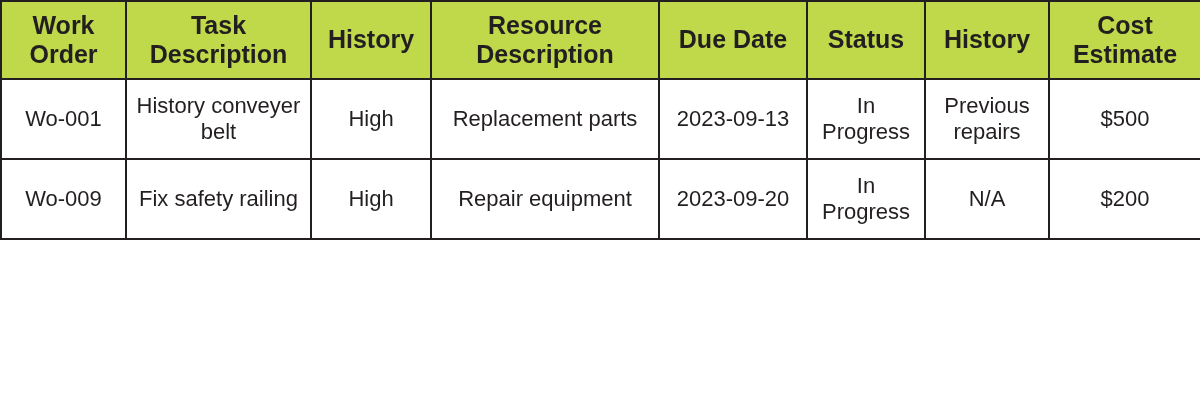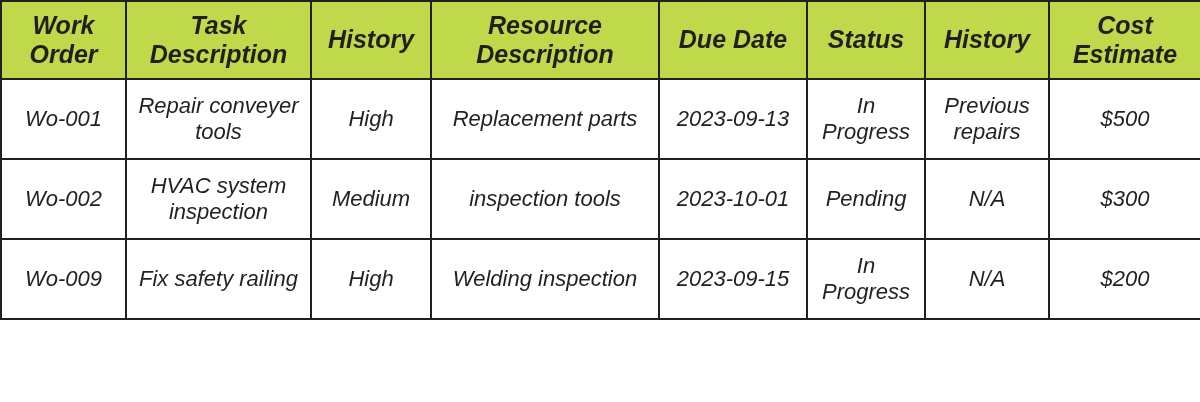--- a/index.html
+++ b/index.html
@@ -9,21 +9,20 @@
   }
   body {
     width: 1200px;
     height: 402px;
     font-family: "Liberation Sans", sans-serif;
     overflow: hidden;
   }
   .table-wrap {
     width: 1200px;
     box-sizing: border-box;
-    font-style: italic;
   }
   table.work-orders {
     border-collapse: collapse;
     width: 1200px;
     table-layout: fixed;
   }
   table.work-orders th,
   table.work-orders td {
     border: 2px solid #231f20;
     text-align: center;
@@ -80,43 +79,33 @@
         <th>Resource Description</th>
         <th>Due Date</th>
         <th>Status</th>
         <th>History</th>
         <th>Cost Estimate</th>
       </tr>
     </thead>
     <tbody>
       <tr>
         <td>Wo-001</td>
-        <td>Repair conveyer tools</td>
+        <td>History conveyer belt</td>
         <td>High</td>
         <td>Replacement parts</td>
         <td>2023-09-13</td>
         <td>In Progress</td>
         <td>Previous repairs</td>
         <td>$500</td>
       </tr>
       <tr>
-        <td>Wo-002</td>
-        <td>HVAC system inspection</td>
-        <td>Medium</td>
-        <td>inspection tools</td>
-        <td>2023-10-01</td>
-        <td>Pending</td>
-        <td>N/A</td>
-        <td>$300</td>
-      </tr>
-      <tr>
         <td>Wo-009</td>
         <td>Fix safety railing</td>
         <td>High</td>
-        <td>Welding inspection</td>
-        <td>2023-09-15</td>
+        <td>Repair equipment</td>
+        <td>2023-09-20</td>
         <td>In Progress</td>
         <td>N/A</td>
         <td>$200</td>
       </tr>
     </tbody>
   </table>
 </div>
 
 </body></html>

